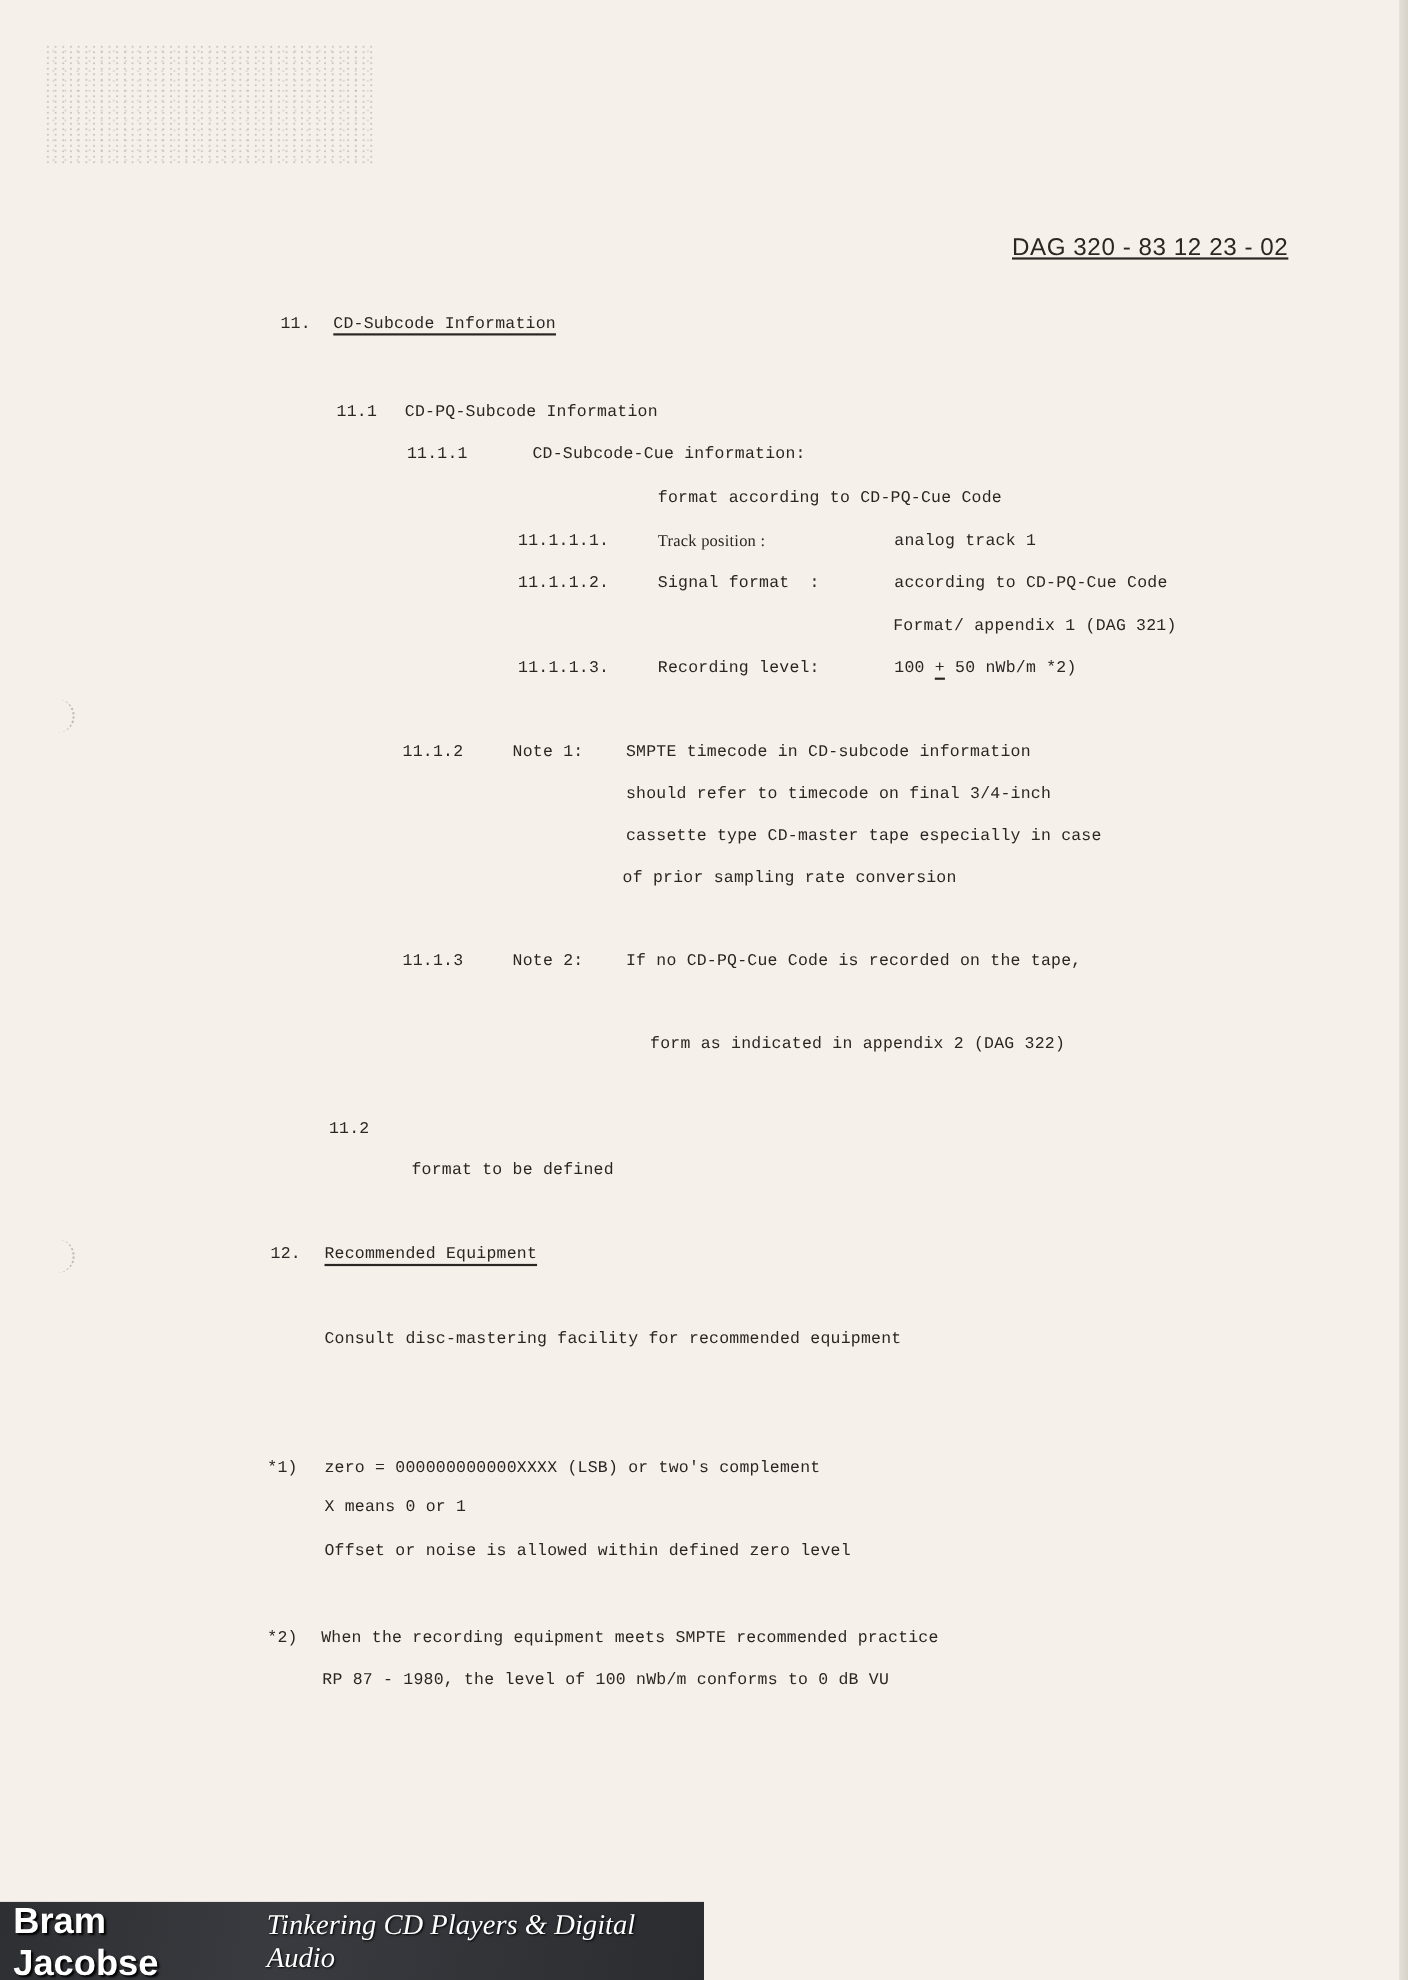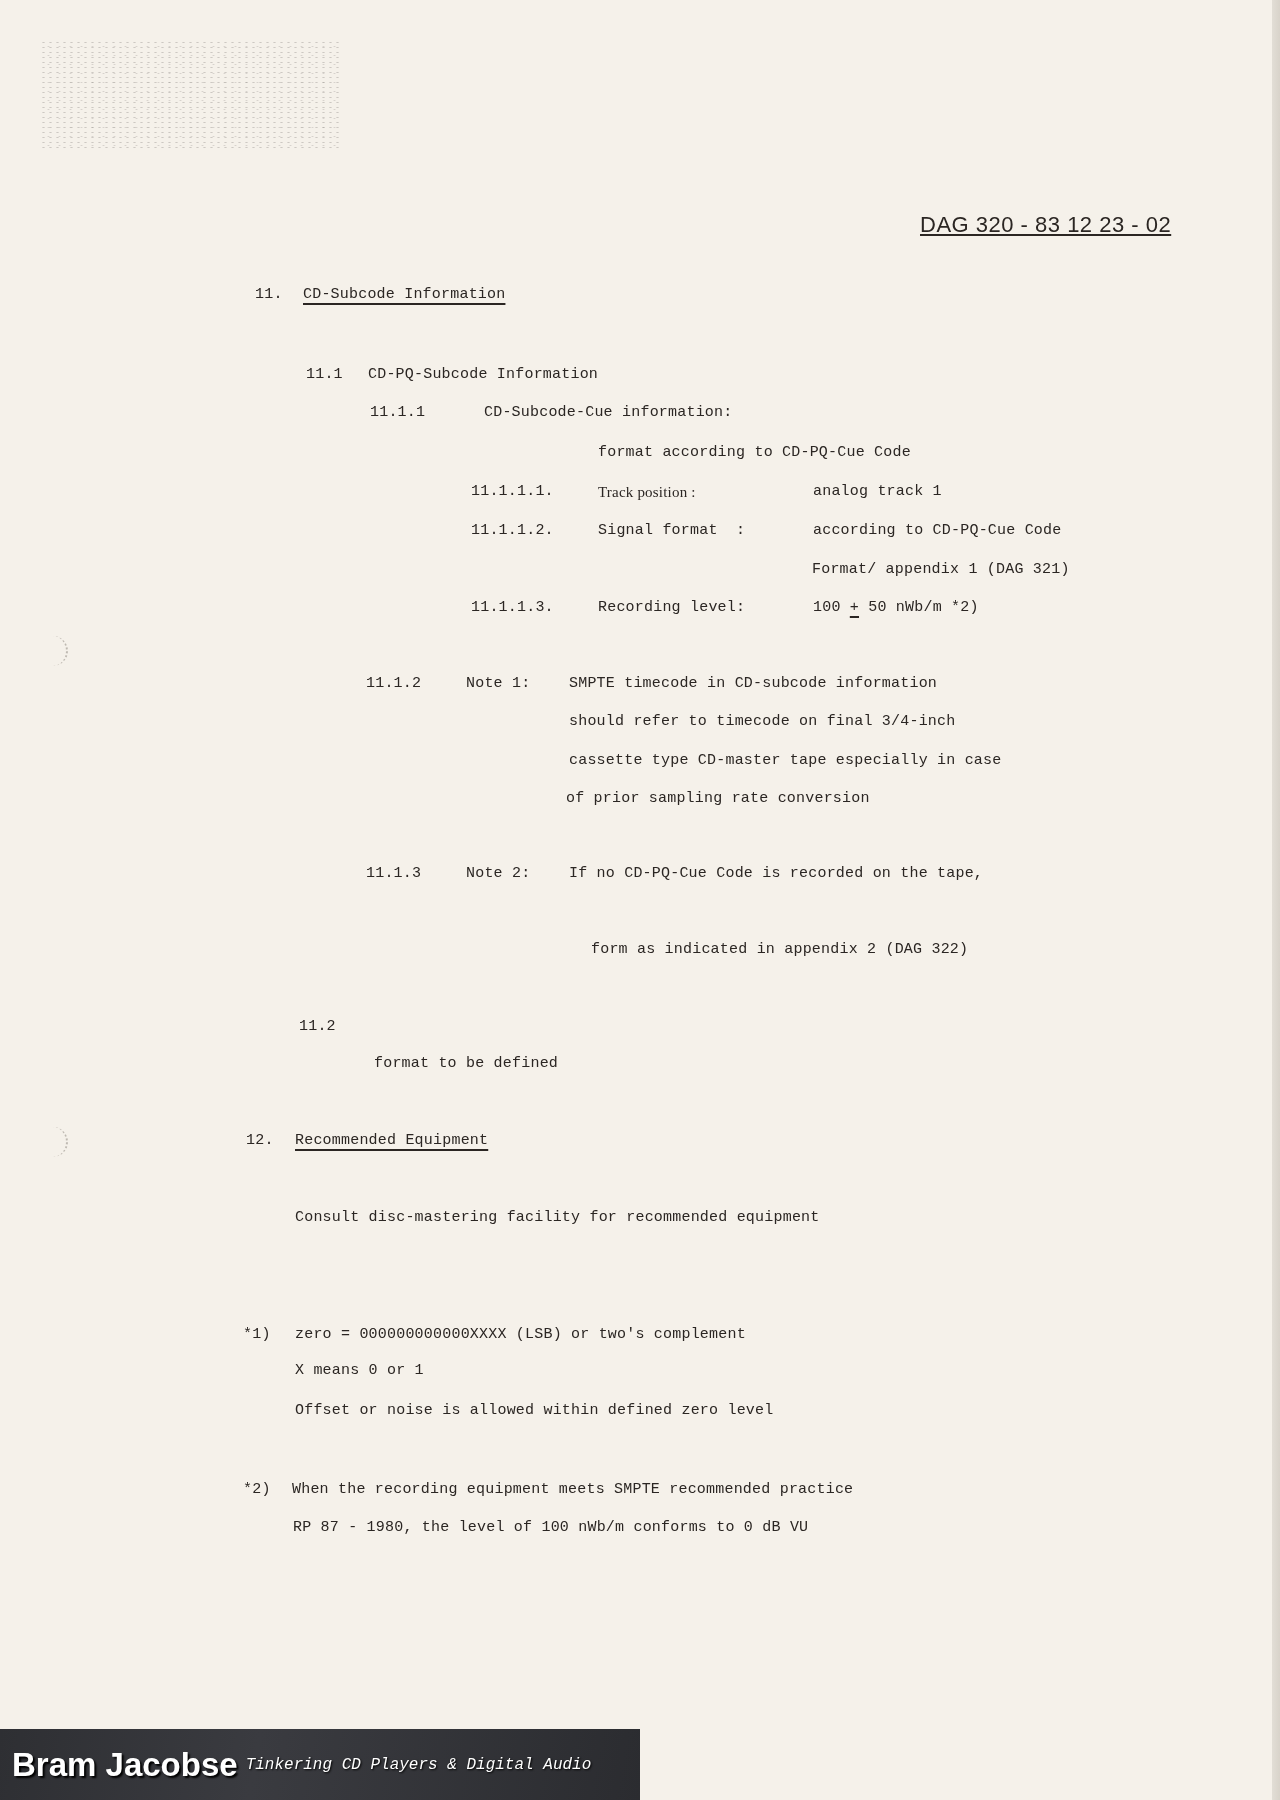--- a/index.html
+++ b/index.html
@@ -37,22 +37,22 @@
   .footer {
     position: absolute; left: 0; top: 1729px; width: 640px; height: 71px;
     background: linear-gradient(100deg, #2e2f33 0%, #3a3b40 40%, #2b2c30 100%);
     display: flex; align-items: center; padding-left: 12px; box-sizing: border-box;
   }
   .footer .name {
     font-family: "Liberation Sans", "DejaVu Sans", sans-serif; font-weight: bold;
     font-size: 33px; color: #ffffff; text-shadow: 2px 2px 2px #000;
   }
   .footer .tag {
-    font-family: Liberation Mono, monospace; font-style: italic;
-    font-size: 16px; color: #ffffff; margin-left: 8px; text-shadow: 1px 1px 2px #000;
+    font-family: Liberation Serif, serif; font-style: italic;
+    font-size: 26px; color: #ffffff; margin-left: 8px; text-shadow: 1px 1px 2px #000;
   }
 </style>
 </head>
 <body>
 
 <div class="page">
   <div class="speckle"></div>
   <div class="edge-strip"></div>
   <div class="punch" style="left:44px; top:636px;"></div>
   <div class="punch" style="left:44px; top:1127px;"></div>

